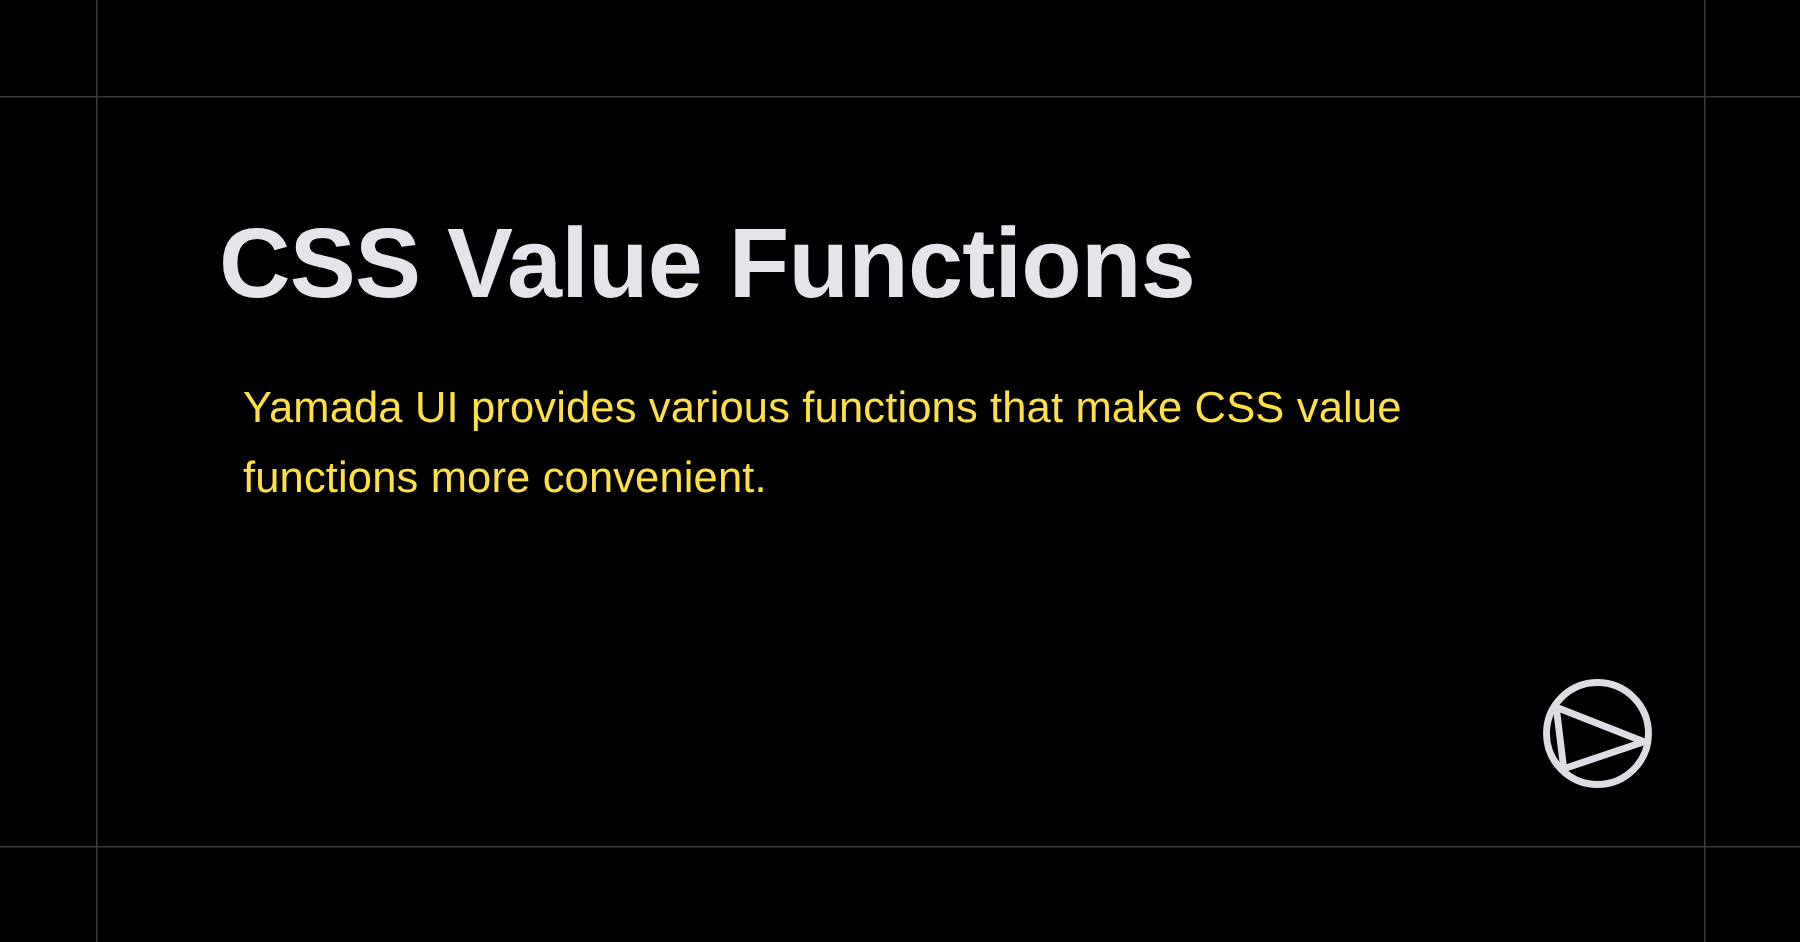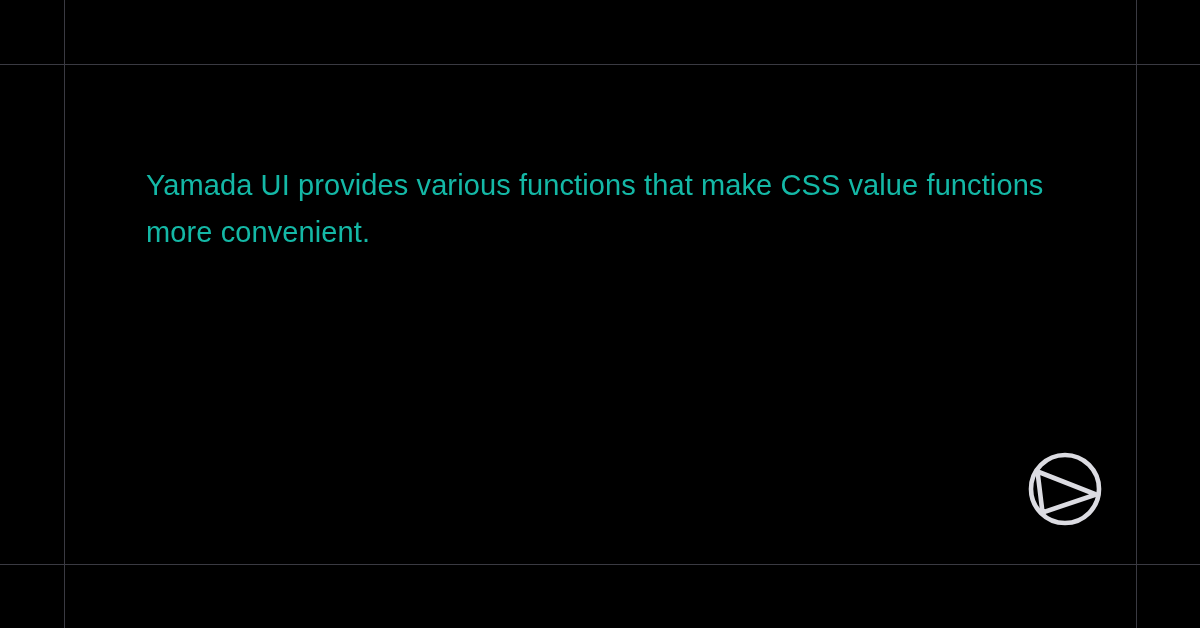--- a/index.html
+++ b/index.html
@@ -52,27 +52,27 @@
     margin: 0;
     font-size: 66px;
     line-height: 1.08;
     font-weight: 700;
     letter-spacing: -0.5px;
     color: #e4e4ea;
     white-space: nowrap;
   }
 
   .page-description {
-    margin: 0;
+    margin: 16px;
     padding-top: 22px;
     font-size: 29px;
     line-height: 1.62;
     font-weight: 400;
     letter-spacing: 0.1px;
-    color: #14b8a6;
+    color: #fde047;
     max-width: 905px;
   }
 
   
   .brand-logo {
     position: absolute;
     left: 1025px;
     top: 449px;
     width: 80px;
     height: 80px;
@@ -87,20 +87,21 @@
 <body>
 
 <div id="og-card">
 
   <div class="grid-line vertical v-left"></div>
   <div class="grid-line vertical v-right"></div>
   <div class="grid-line horizontal h-top"></div>
   <div class="grid-line horizontal h-bottom"></div>
 
   <div class="content">
+    <h1 class="page-title">CSS Value Functions</h1>
     <p class="page-description">Yamada UI provides various functions that make CSS value functions more convenient.</p>
   </div>
 
   <div class="brand-logo">
     <svg viewBox="0 0 80 80" xmlns="http://www.w3.org/2000/svg" fill="none" stroke="#dcdce2" stroke-width="4.6" stroke-linecap="round" stroke-linejoin="round">
       <circle cx="40" cy="40" r="34"></circle>
       <path d="M 12.5 22.5 L 71 45.5 L 17.5 63.5 Z"></path>
     </svg>
   </div>
 

